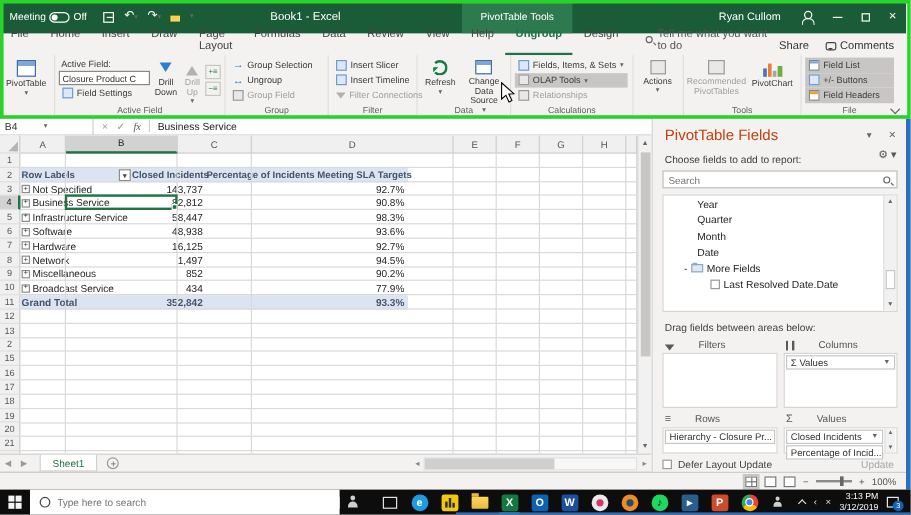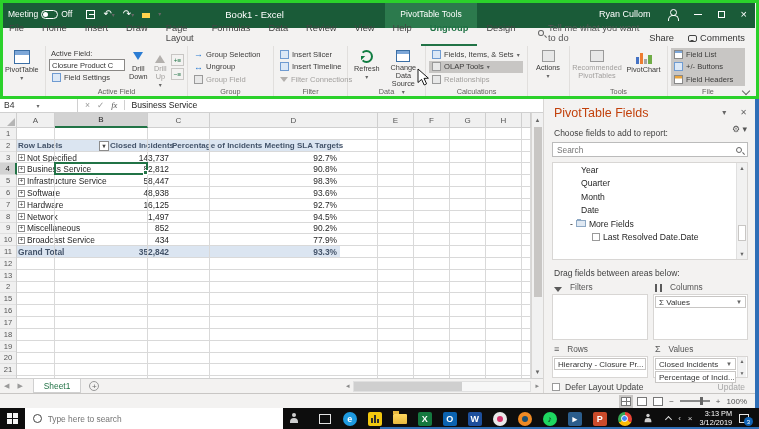--- a/index.html
+++ b/index.html
@@ -162,21 +162,21 @@
   .psearch .mag{margin-right:5px}
   .flist{position:absolute;left:8px;top:64px;width:196px;height:98px;background:#fff;border:1px solid #d8d6d4;overflow:hidden}
   .fitem{height:13.5px;display:flex;align-items:center;gap:3px;font-size:8.6px;color:#262626}
   .fscroll{position:absolute;right:0;top:0;width:11px;height:100%;background:#f1f1f1;border-left:1px solid #e0e0e0;
            font-size:5.5px;color:#666;text-align:center}
   .fsbox{position:absolute;left:1px;top:62px;width:8px;height:16px;background:#fff;border:1px solid #c8c6c4}
   .cb{width:8px;height:8px;border:1px solid #9a9a9a;background:#fff;flex:none}
   .folder{width:10px;height:7px;background:#dfe8f2;border:1px solid #8da8c4;position:relative;flex:none}
   .folder::before{content:'';position:absolute;top:-2.5px;left:0;width:4px;height:2px;background:#8da8c4}
   .draghint{position:absolute;left:10px;top:170px}
-  .qhead{position:absolute;font-size:8.3px;color:#555;display:flex;align-items:flex-end;gap:8px}
+  .qhead{position:absolute;font-size:8.3px;color:#555;display:flex;align-items:flex-end;gap:20px}
   .qbox{position:absolute;background:#fff;border:1px solid #d8d6d4}
   .chip{height:12px;margin:1px;border:1px solid #c8c6c4;background:#fff;display:flex;align-items:center;
         font-size:8px;color:#333;padding:0 3px;white-space:nowrap;overflow:hidden}
   .chip .dd{margin-left:auto;font-size:6px;color:#666;padding-left:2px}
   .funnel{width:0;height:0;border-left:4px solid transparent;border-right:4px solid transparent;border-top:5px solid #5a5a5a}
   .colsic{width:7px;height:8px;background:linear-gradient(90deg,#5a5a5a 0 2px,transparent 2px 5px,#5a5a5a 5px 7px)}
   .vchips{position:absolute;right:1px;top:0;width:9px;height:100%;border-left:1px solid #e0e0e0;background:#f1f1f1;
           font-size:5px;color:#666;display:flex;flex-direction:column;justify-content:space-between;align-items:center;padding:1px 0}
   .defer{position:absolute;left:8px;top:284px;display:flex;align-items:center;gap:5px;color:#444}
   .update{position:absolute;right:10px;top:284px;color:#a6a6a6}

